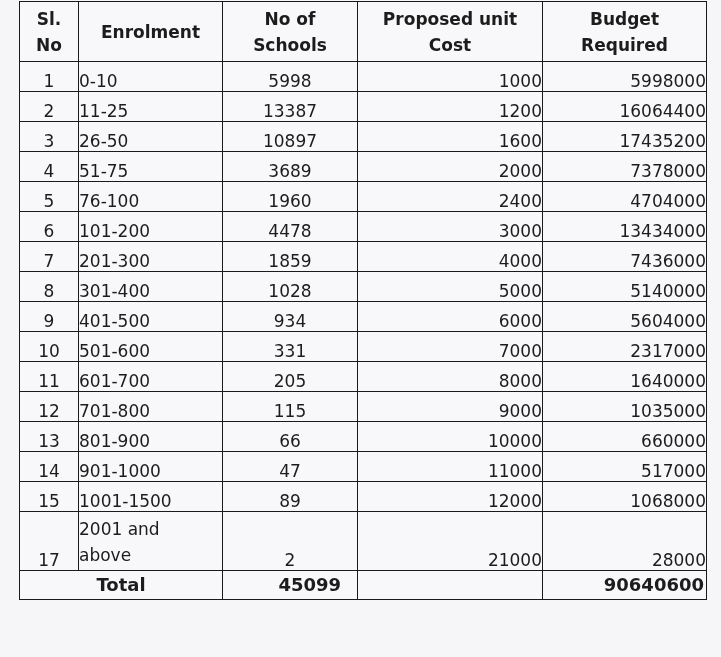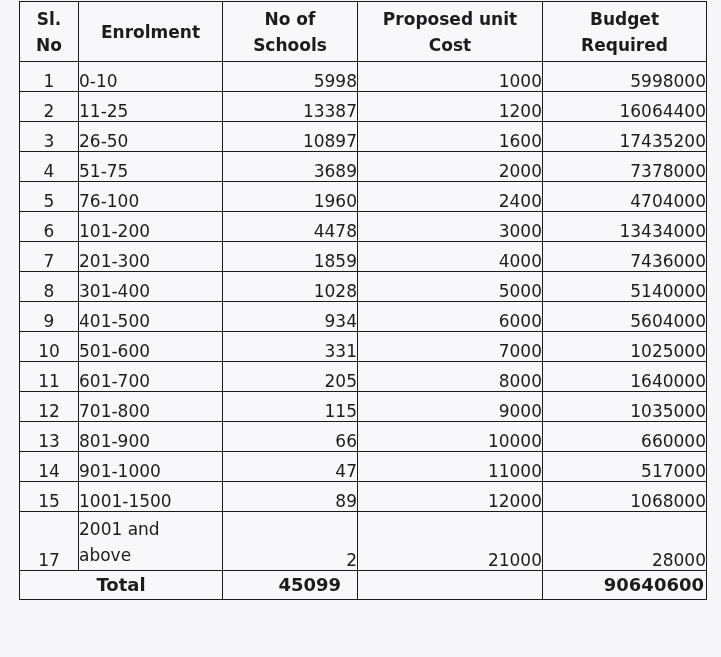--- a/index.html
+++ b/index.html
@@ -34,21 +34,21 @@
       font-weight: bold;
       text-align: center;
       height: 59px;
       line-height: 26px;
     }
     table.budget td {
       height: 29px;
     }
     td.c-sl { text-align: center; vertical-align: bottom; padding-bottom: 4px; }
     td.c-enr { text-align: left; padding-left: 1px; vertical-align: bottom; padding-bottom: 4px; }
-    td.c-no { text-align: right; vertical-align: bottom; padding-bottom: 4px; }
+    td.c-no { text-align: center; vertical-align: bottom; padding-bottom: 4px; }
     td.c-cost { text-align: right; padding-right: 2px; vertical-align: bottom; padding-bottom: 4px; }
     td.c-bud { text-align: right; padding-right: 2px; vertical-align: bottom; padding-bottom: 4px; }
     tr.tall td { height: 56px; }
     tr.tall td.c-enr { line-height: 26px; padding-bottom: 2px; }
     tr.total td { height: 28px; font-weight: bold; font-size: 18px; vertical-align: middle; padding-bottom: 0; }
     tr.total td.t-label { text-align: center; }
     tr.total td.t-no { text-align: right; padding-right: 16px; }
     tr.total td.t-cost { }
     tr.total td.t-bud { text-align: right; padding-right: 2px; }
   </style>
@@ -134,21 +134,21 @@
       <td class="c-enr">401-500</td>
       <td class="c-no">934</td>
       <td class="c-cost">6000</td>
       <td class="c-bud">5604000</td>
     </tr>
     <tr>
       <td class="c-sl">10</td>
       <td class="c-enr">501-600</td>
       <td class="c-no">331</td>
       <td class="c-cost">7000</td>
-      <td class="c-bud">1025000</td>
+      <td class="c-bud">2317000</td>
     </tr>
     <tr>
       <td class="c-sl">11</td>
       <td class="c-enr">601-700</td>
       <td class="c-no">205</td>
       <td class="c-cost">8000</td>
       <td class="c-bud">1640000</td>
     </tr>
     <tr>
       <td class="c-sl">12</td>

